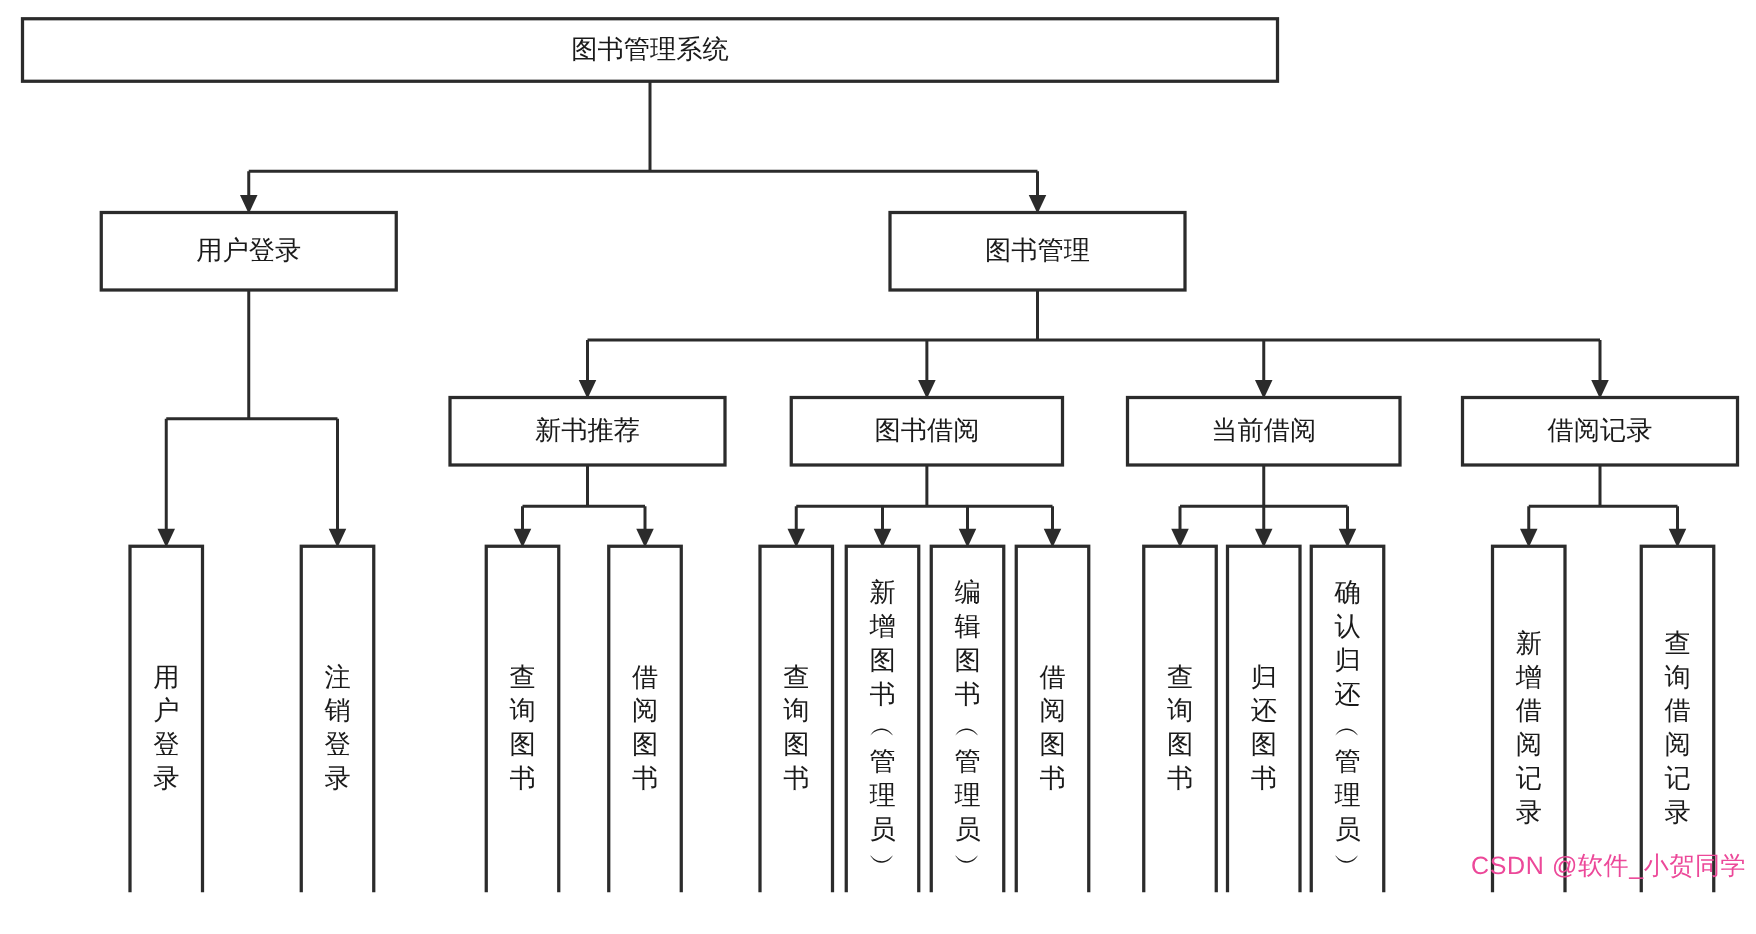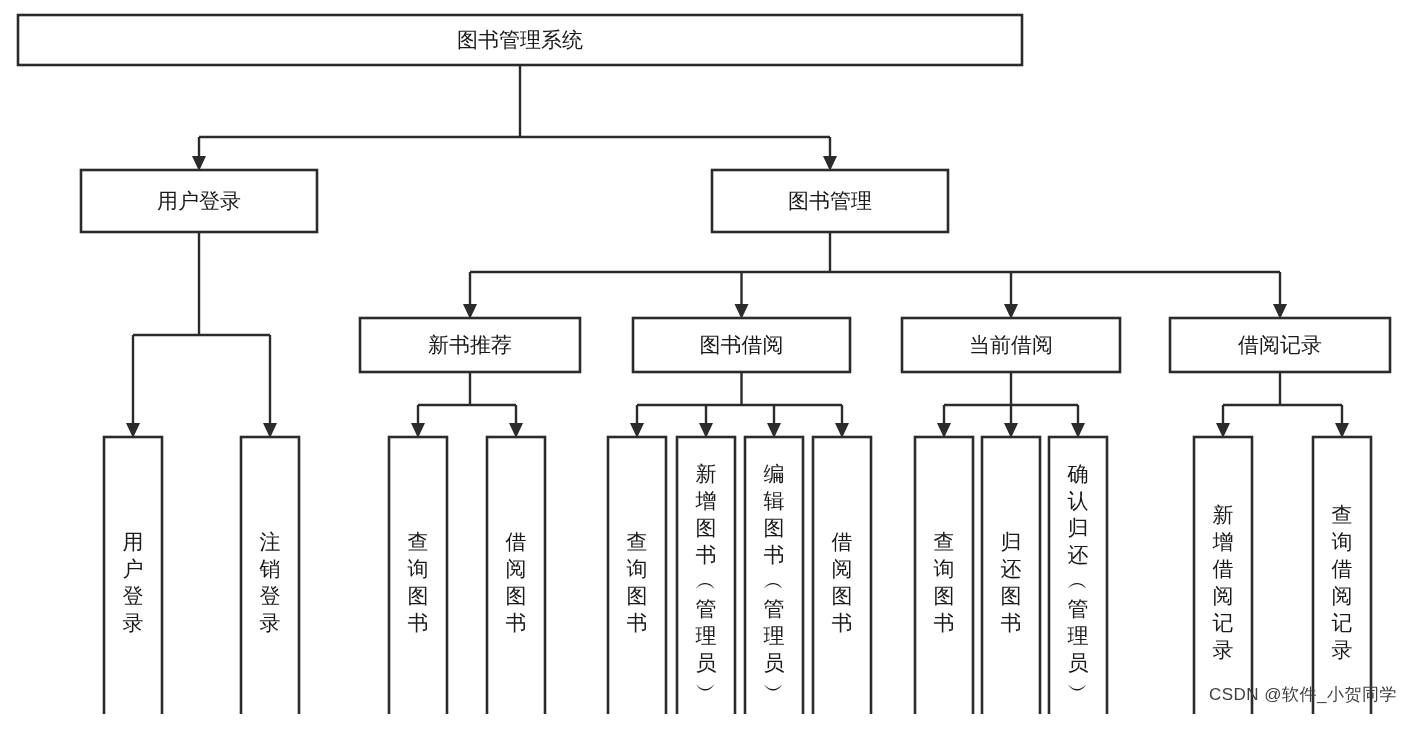--- a/index.html
+++ b/index.html
@@ -53,22 +53,22 @@
     font-family: "Liberation Sans", "DejaVu Sans", sans-serif;
     font-size: 21px;
     fill: #1a1a1a;
     text-anchor: middle;
   }
   .watermark-text {
     position: absolute;
     right: 8px;
     bottom: 8px;
     font-family: "Liberation Sans", "DejaVu Sans", sans-serif;
-    font-size: 17px;
-    color: #404040;
+    font-size: 20px;
+    color: #ec4899;
     letter-spacing: 0.5px;
     white-space: nowrap;
     user-select: none;
   }
 </style>
 </head>
 <body>
 
 <div id="diagram-root">
   <svg class="diagram-canvas" id="diagram-svg" viewBox="0 0 1405 747" xmlns="http://www.w3.org/2000/svg">

